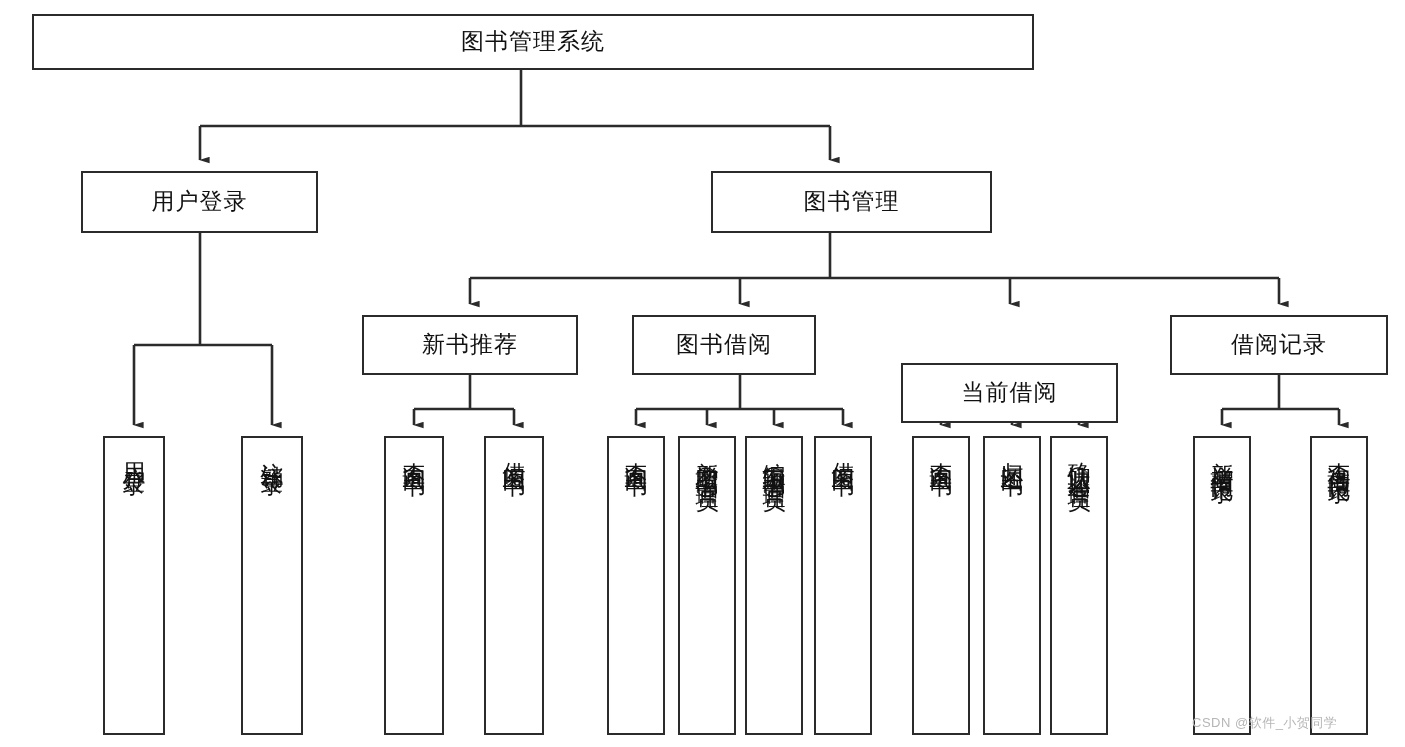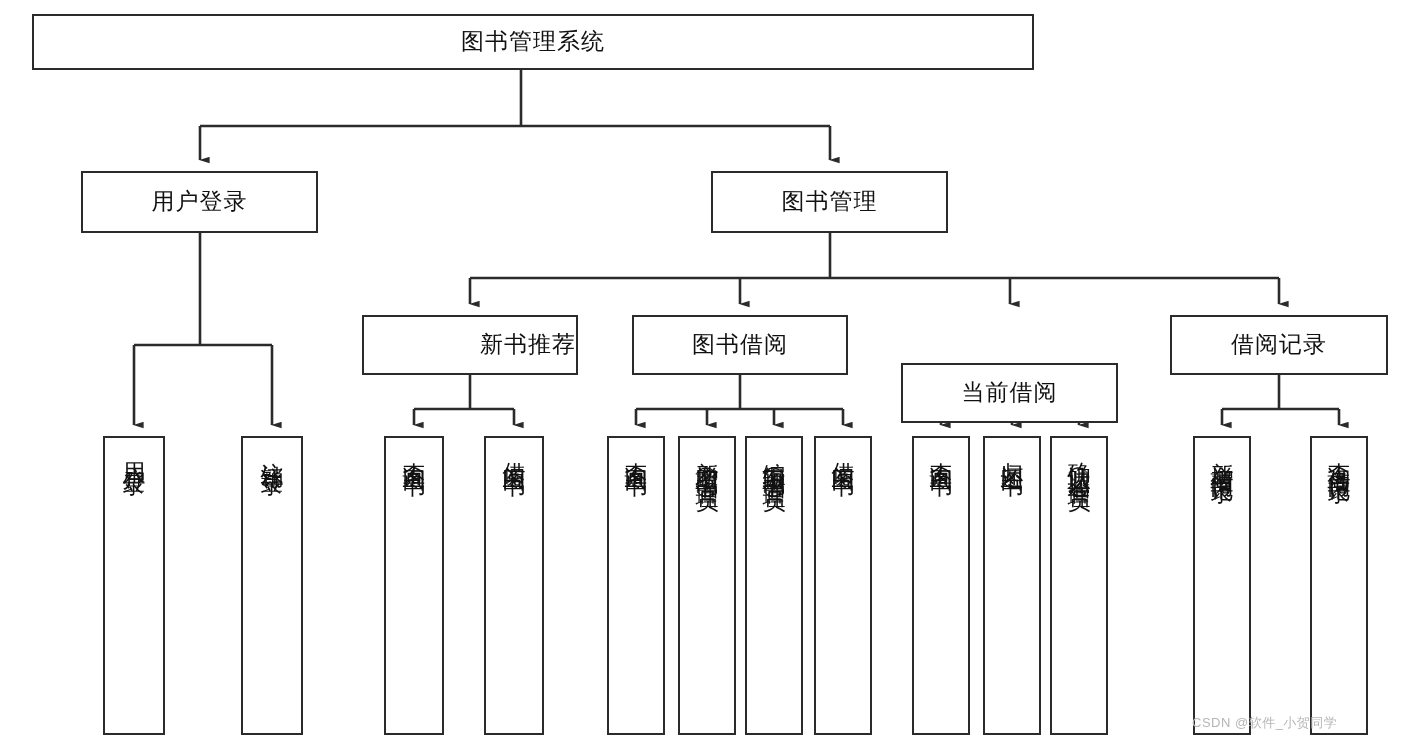--- a/index.html
+++ b/index.html
@@ -103,27 +103,27 @@
         <path d="M1339,409 L1339,425" marker-end="url(#arrow)"></path>
       </g>
   </svg>
   <div id="node-layer">
       <div class="node" style="left: 20px; top: 14px; width: 1002px; height: 56px; margin-left: 12px;">
         <span class="node-label">图书管理系统</span>
       </div>
       <div class="node" style="left: 81px; top: 171px; width: 237px; height: 62px;">
         <span class="node-label">用户登录</span>
       </div>
-      <div class="node" style="left: 711px; top: 171px; width: 237px; height: 62px;">
+      <div class="node" style="left: 711px; top: 171px; width: 281px; height: 62px;">
         <span class="node-label">图书管理</span>
       </div>
-      <div class="node" style="left: 362px; top: 315px; width: 216px; height: 60px; justify-content: flex-end;">
+      <div class="node" style="left: 362px; top: 315px; width: 216px; height: 60px;">
         <span class="node-label">新书推荐</span>
       </div>
-      <div class="node" style="left: 632px; top: 315px; width: 216px; height: 60px;">
+      <div class="node" style="left: 632px; top: 315px; width: 184px; height: 60px;">
         <span class="node-label">图书借阅</span>
       </div>
       <div class="node" style="left: 901px; top: 315px; width: 217px; height: 60px; margin-top: 48px;">
         <span class="node-label">当前借阅</span>
       </div>
       <div class="node" style="left: 1170px; top: 315px; width: 218px; height: 60px;">
         <span class="node-label">借阅记录</span>
       </div>
       <div class="node vertical" style="left: 103px; top: 436px; width: 62px; height: 299px;">
         <span class="node-label">用户登录</span>

